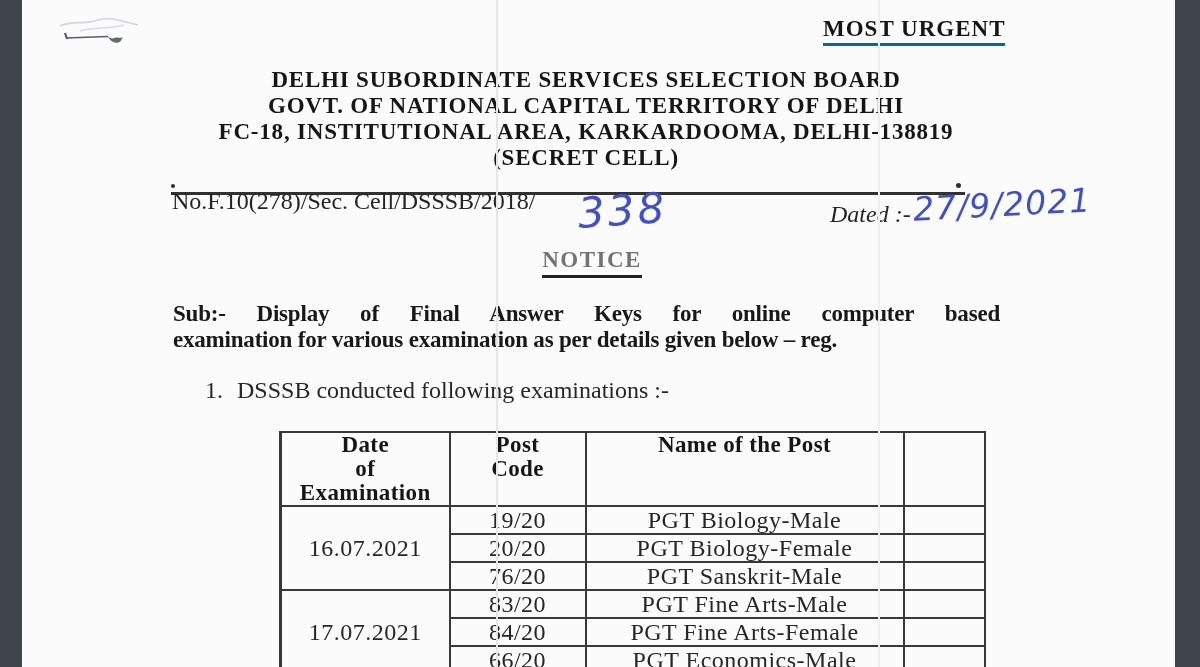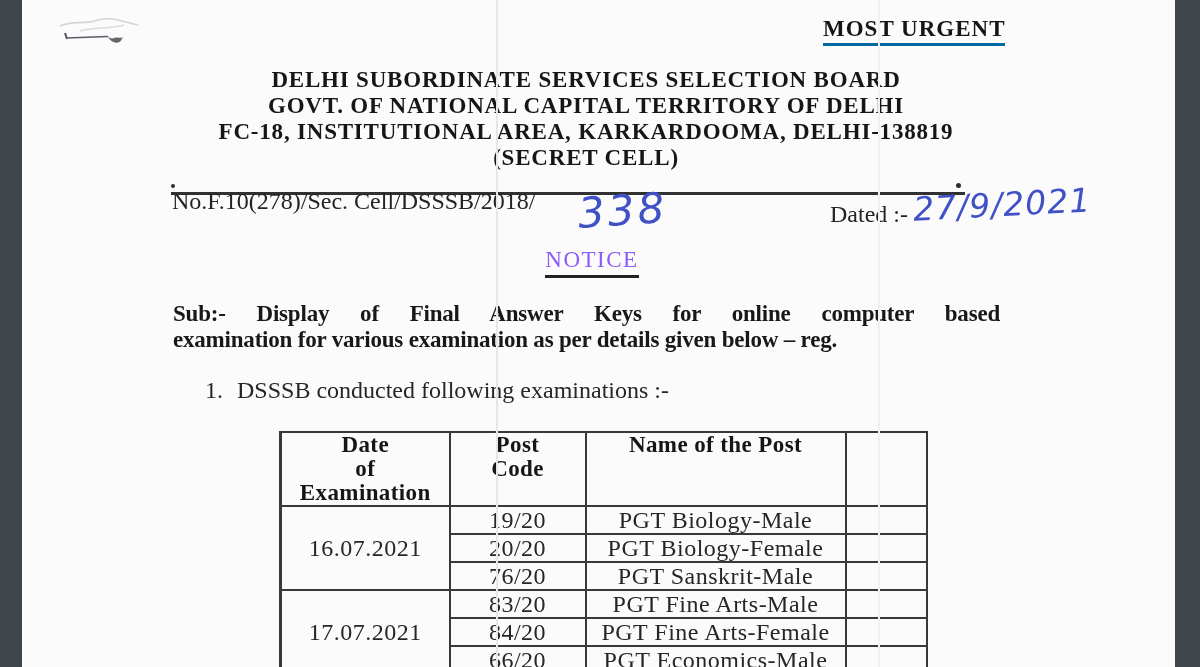--- a/index.html
+++ b/index.html
@@ -37,30 +37,30 @@
     position:absolute;left:0;top:67px;width:1172px;
     text-align:center;font-weight:700;font-size:23px;line-height:26px;
     letter-spacing:0.8px;color:#161616;
   }
   
   .rule{position:absolute;left:171px;top:192px;width:794px;height:3px;background:#313131;}
   .dot{position:absolute;background:#2e2e2e;border-radius:50%;}
   .dot-left{left:171px;top:184px;width:4px;height:4px;}
   .dot-right{left:956px;top:183px;width:5px;height:5px;}
   .file-number{position:absolute;left:172px;top:188px;font-size:24px;color:#242424;}
-  .dated-label{position:absolute;left:830px;top:201px;font-size:24px;color:#242424;}
+  .dated-label{position:absolute;left:830px;top:201px;font-size:24px;color:#242424;font-style:italic;}
   .hand{
     font-family:"DejaVu Sans", sans-serif;font-style:italic;
     color:var(--hand-blue);z-index:3;position:absolute;white-space:nowrap;
   }
   .hand-338{left:578px;top:186px;font-size:42px;letter-spacing:3px;transform:rotate(-4deg);}
   .hand-date{left:913px;top:185px;font-size:33px;letter-spacing:1px;transform:rotate(-3deg);}
   
   .notice{position:absolute;left:0;top:247px;width:1184px;text-align:center;
-    font-size:23px;font-weight:400;letter-spacing:1.5px;color:#8b5cf6;}
+    font-size:23px;font-weight:700;letter-spacing:1.5px;color:#737373;}
   .notice span{display:inline-block;border-bottom:3px solid #222;padding-bottom:2px;}
   
   .subject{position:absolute;left:173px;top:301px;width:827px;
     font-size:23px;font-weight:700;line-height:26px;color:#181818;letter-spacing:-0.2px;}
   .subject-l1{text-align:justify;text-align-last:justify;}
   .subject-l2{white-space:nowrap;}
   
   .list-item{position:absolute;left:205px;top:377px;font-size:24px;color:#262626;}
   .list-item .num{margin-right:14px;}
   
@@ -68,21 +68,21 @@
     position:absolute;left:279px;top:431px;
     border-collapse:collapse;table-layout:fixed;
     font-size:24px;color:#262626;
   }
   .exam-table td,.exam-table th{
     border:2px solid #383838;text-align:center;padding:0;
     font-weight:400;letter-spacing:0.5px;overflow:hidden;
   }
   .exam-table .c-date{width:169px;}
   .exam-table .c-code{width:136px;}
-  .exam-table .c-name{width:260px;margin-top:20px;}
+  .exam-table .c-name{width:318px;margin-top:20px;}
   .exam-table .c-extra{width:81px;}
   .exam-table th{
     font-weight:700;font-size:23px;line-height:24px;vertical-align:top;
     color:#161616;letter-spacing:0.4px;height:73px;
   }
   .exam-table th .hw{display:block;}
   .exam-table td{height:26.5px;line-height:26px;}
   .exam-table td.date-cell{vertical-align:middle;border-left-width:3px;}
   .exam-table tr th:first-child{border-left-width:3px;}
 </style>

